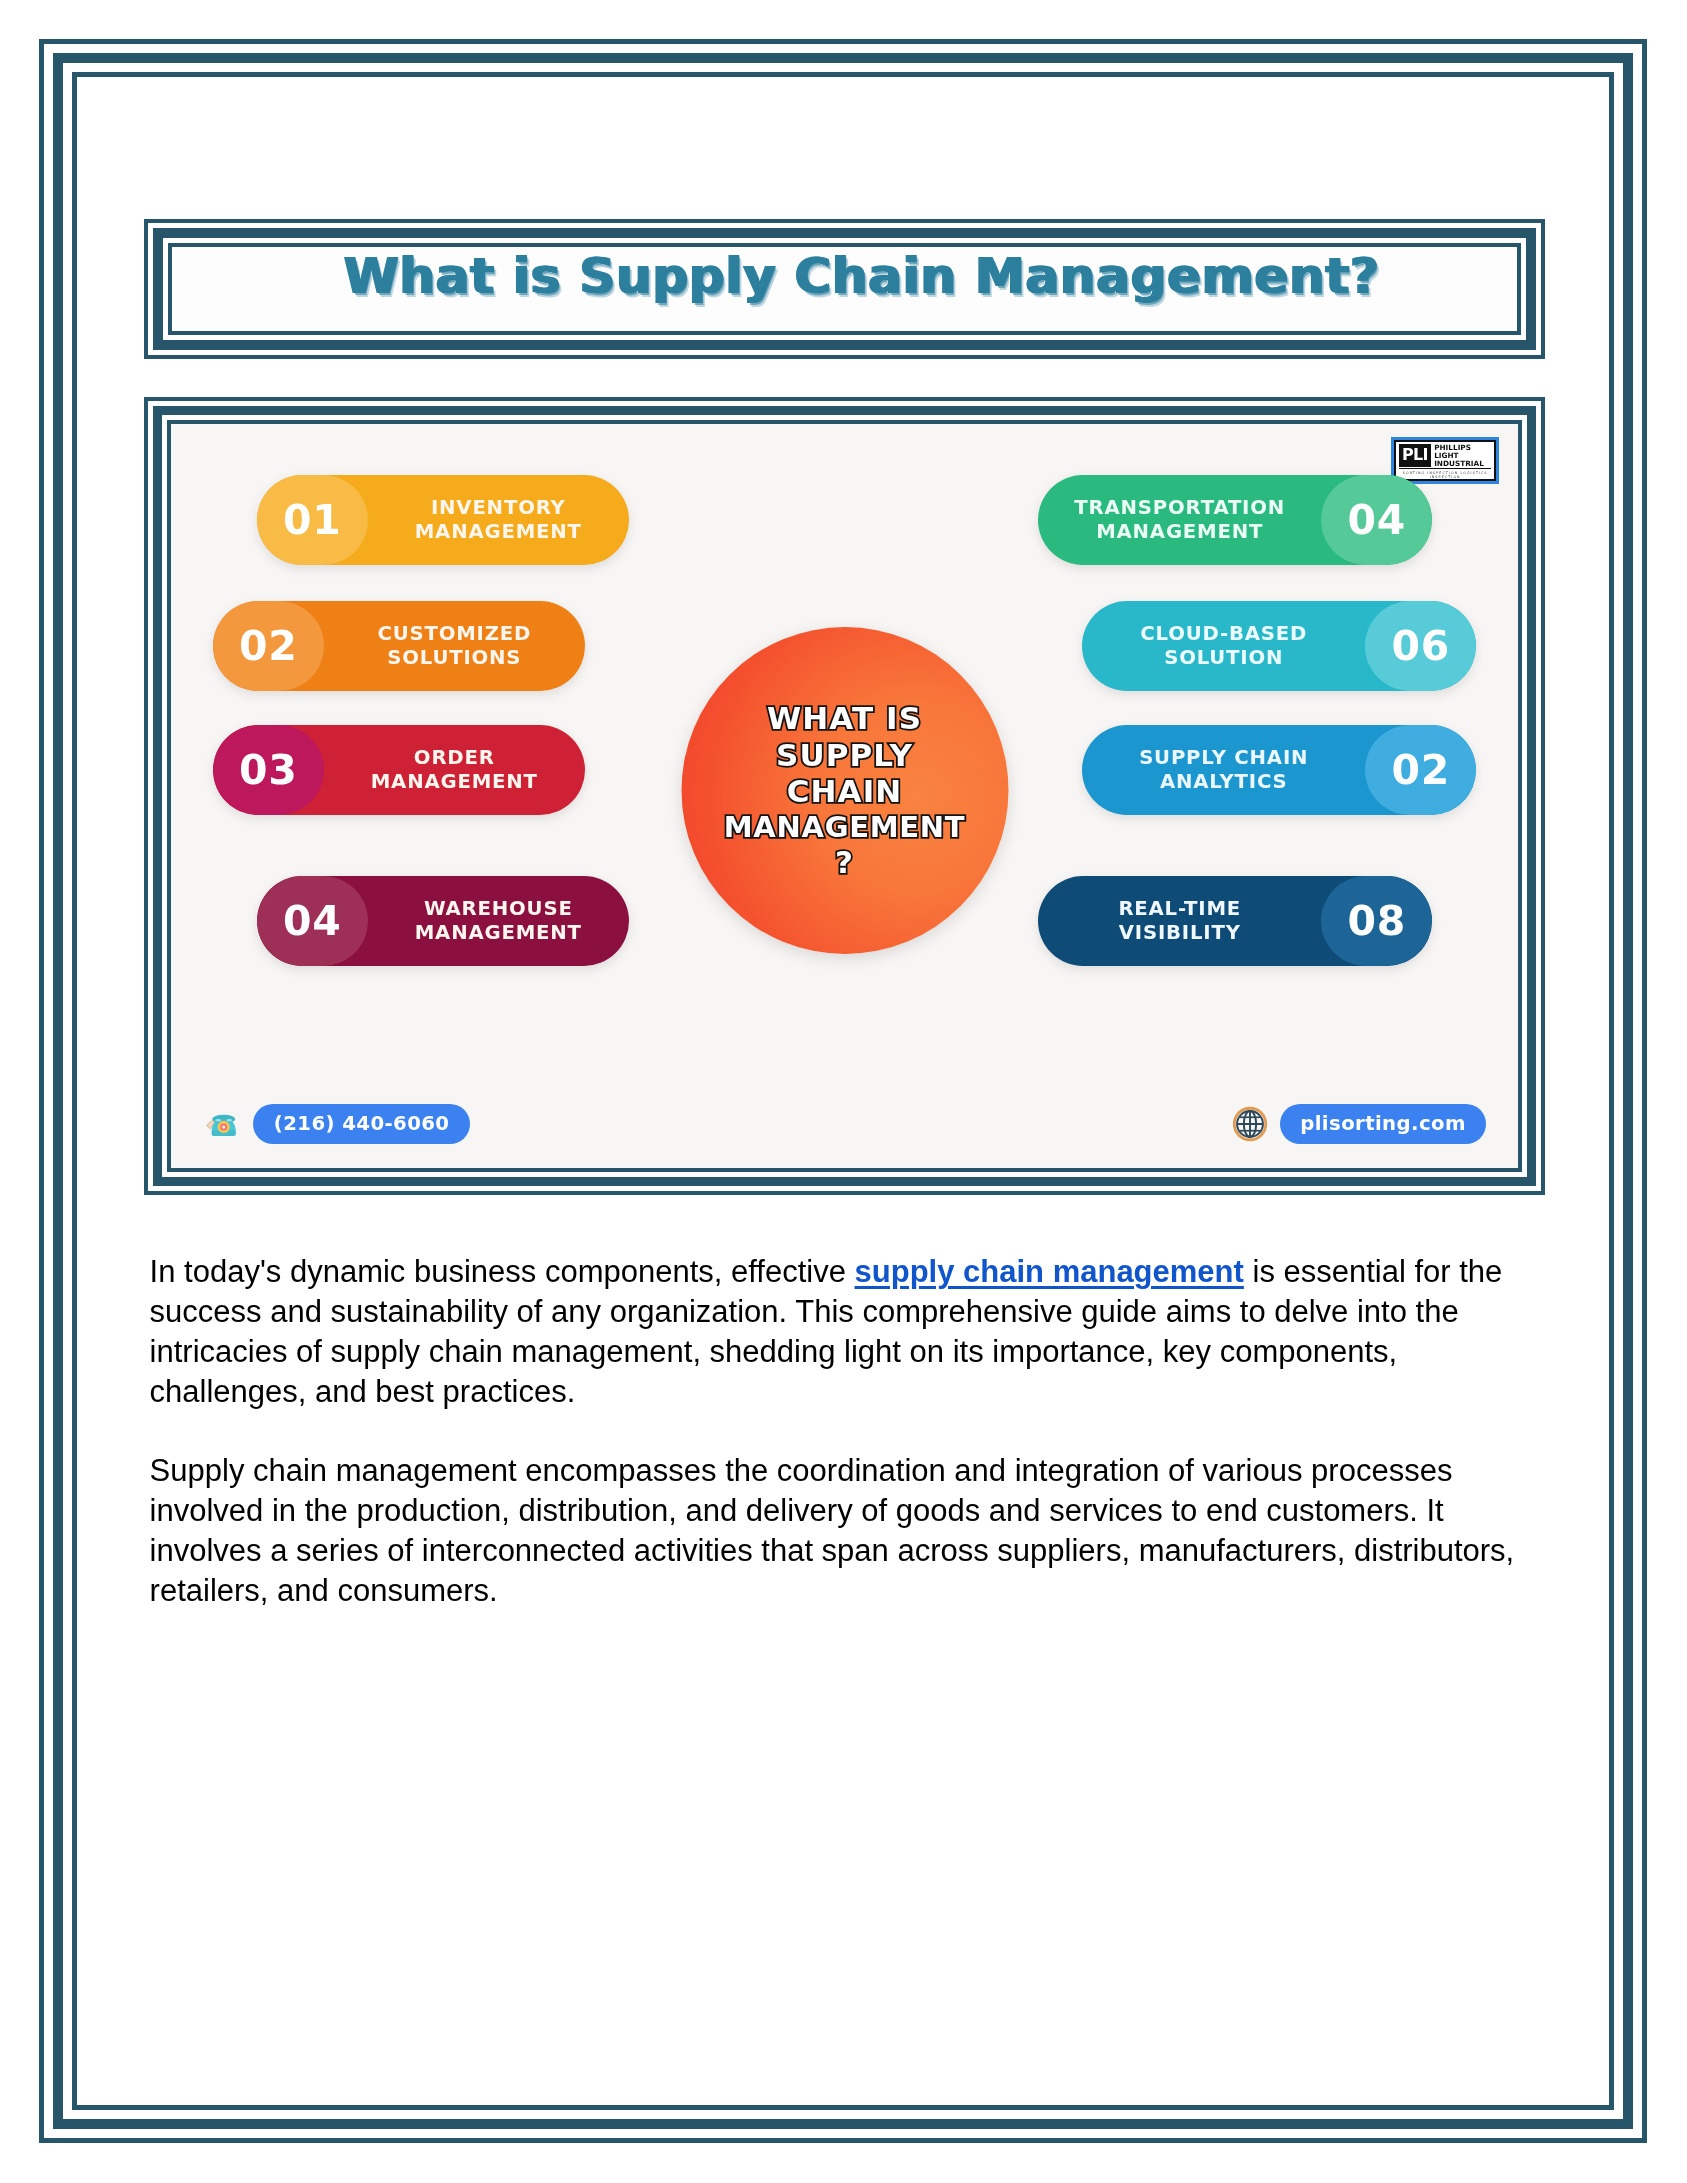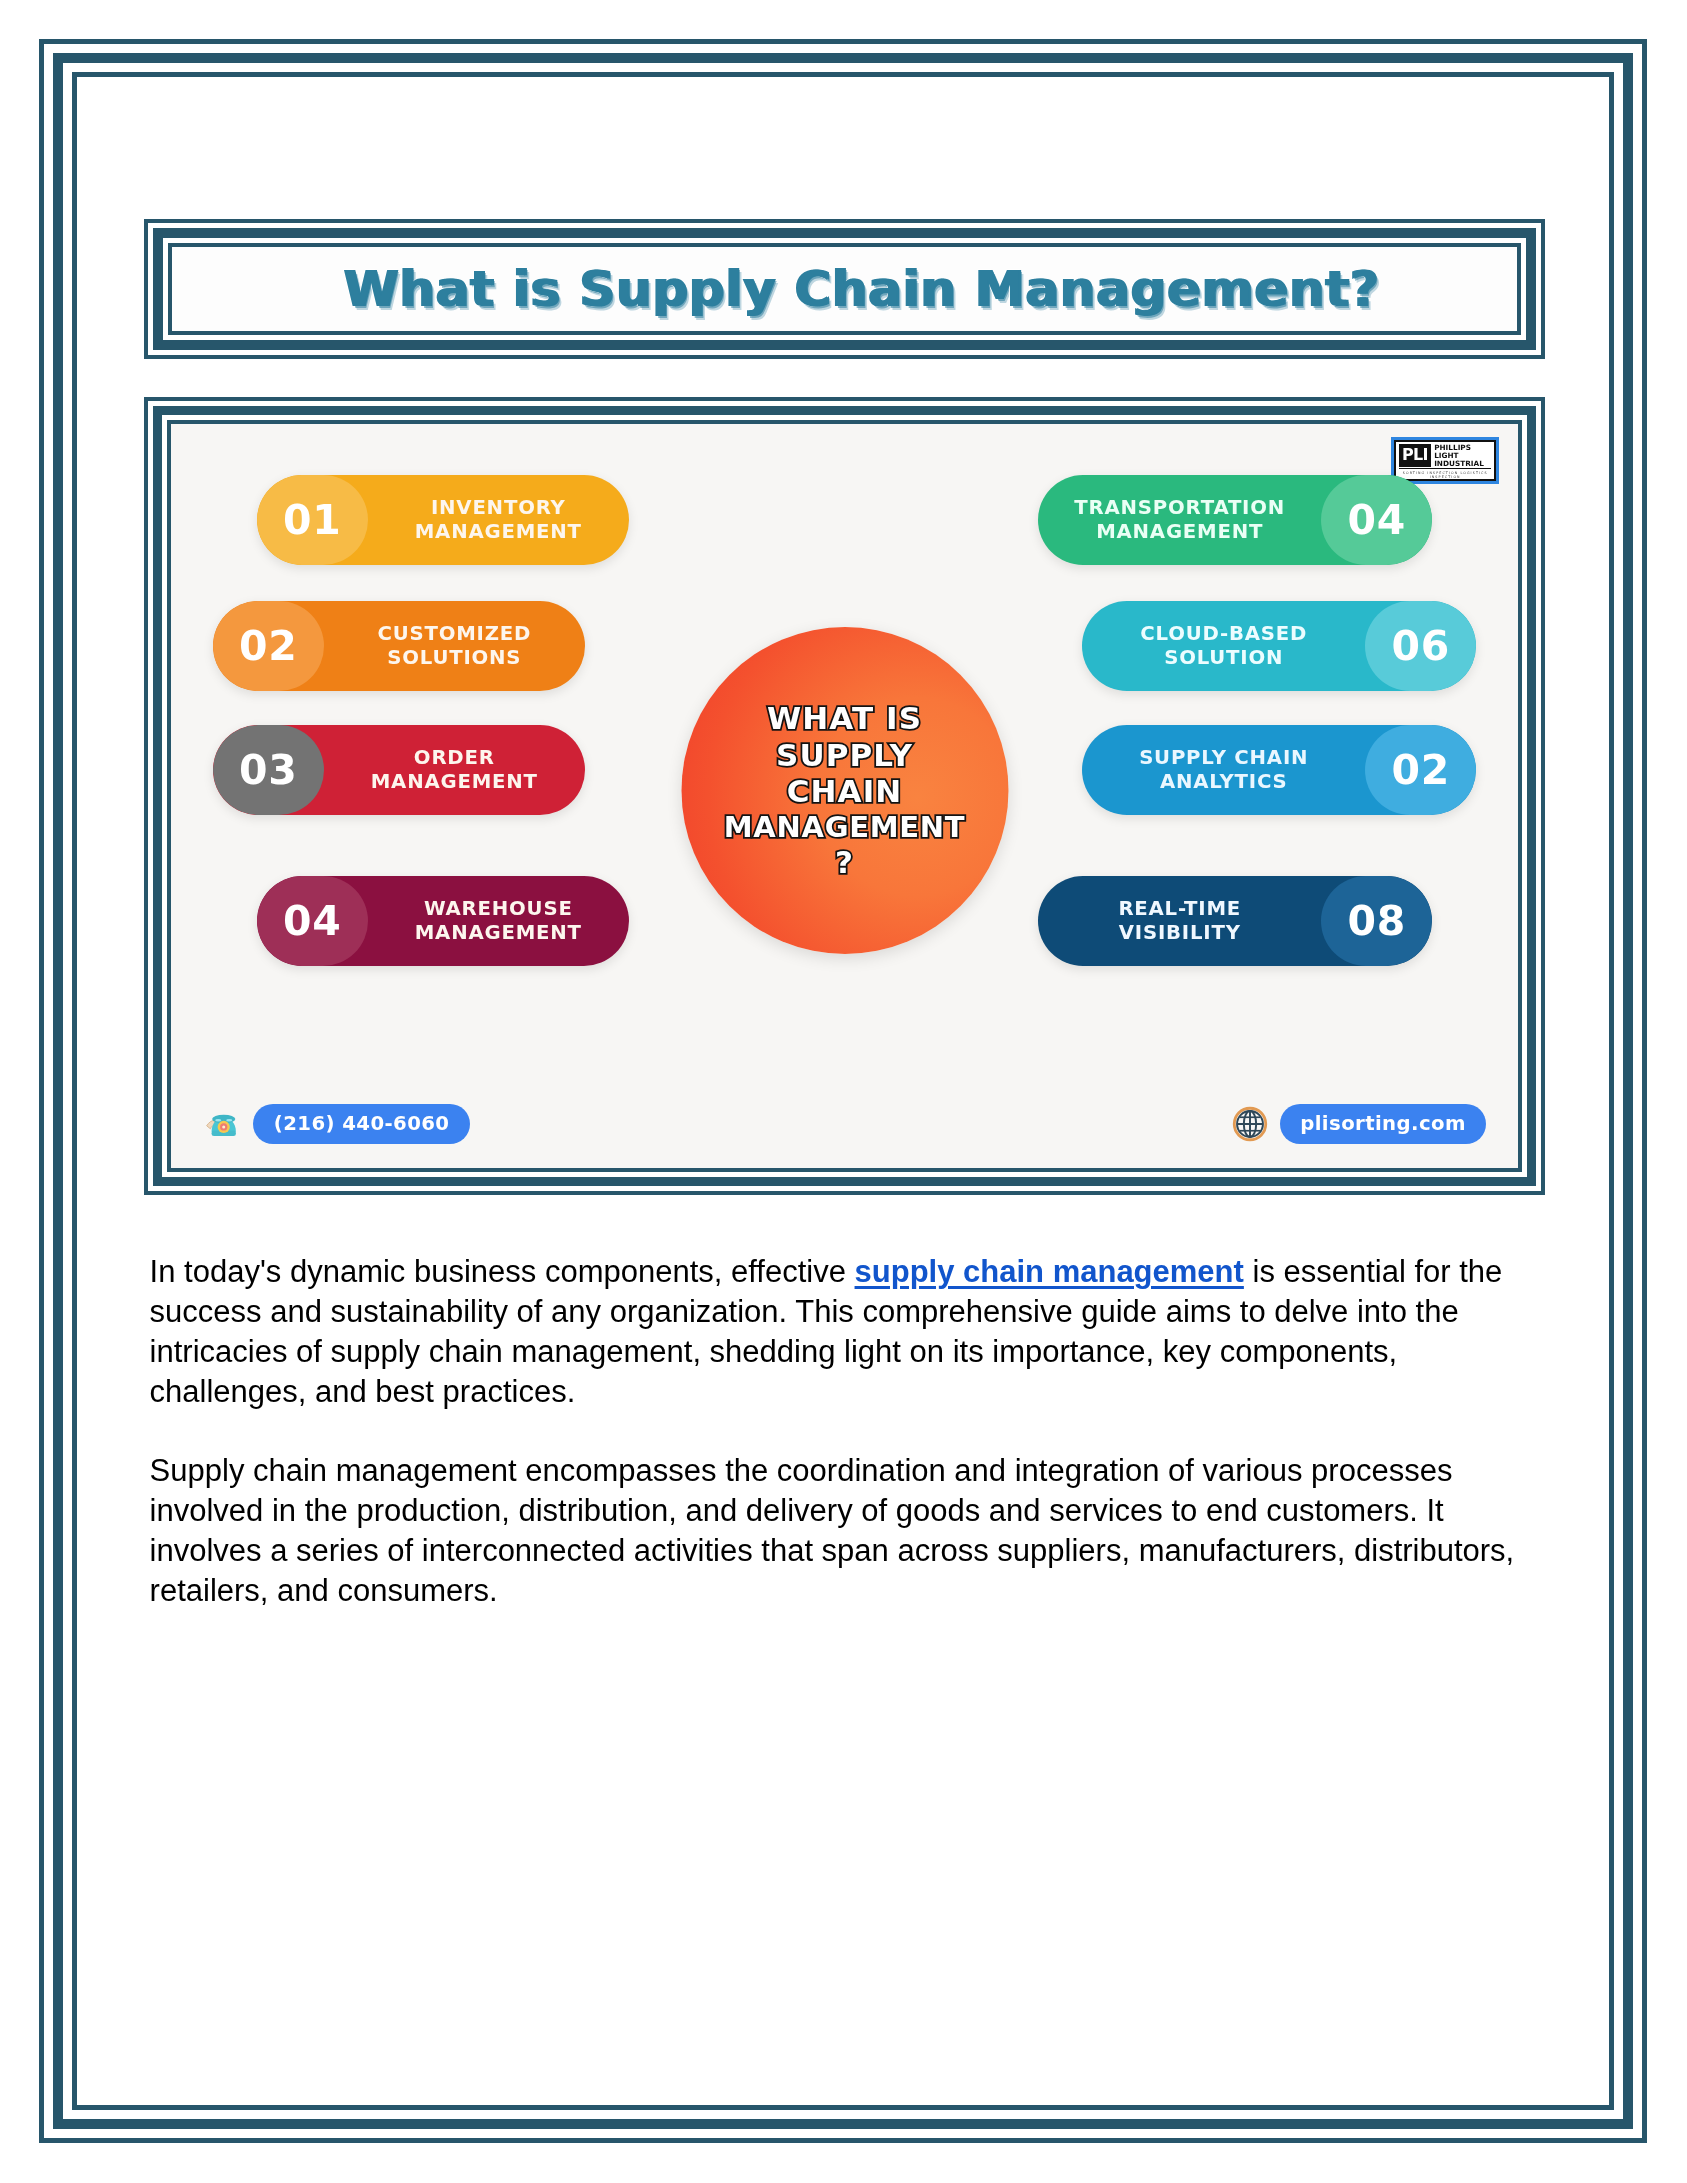--- a/index.html
+++ b/index.html
@@ -55,21 +55,20 @@
   }
   .title-banner-mid {
     border: 10.2px solid #27566b;
     padding: 5.1px;
   }
   .title-banner-inner {
     border: 4.4px solid #27566b;
     background: #fdfdfd;
     height: 92px;
     display: flex;
-    align-items: center;
     justify-content: center;
     padding-left: 32px;
   }
   .doc-title {
     font-family: "DejaVu Sans", sans-serif;
     font-size: 50px;
     font-weight: bold;
     letter-spacing: 0.7px;
     color: #2d7f9e;
     white-space: nowrap;
@@ -321,21 +320,21 @@
                   <div id="pill-layer">
                       <div class="pill left" style="top: 51px; width: 372px; left: 86px; background: rgb(245, 171, 27);">
                         <div class="pill-num" style="background: rgb(247, 187, 70);">01</div>
                         <div class="pill-label">INVENTORY<br>MANAGEMENT</div>
                       </div>
                       <div class="pill left" style="top: 177px; width: 372px; left: 42px; background: rgb(239, 128, 22);">
                         <div class="pill-num" style="background: rgb(244, 152, 62);">02</div>
                         <div class="pill-label">CUSTOMIZED<br>SOLUTIONS</div>
                       </div>
                       <div class="pill left" style="top: 301px; width: 372px; left: 42px; background: rgb(207, 33, 54);">
-                        <div class="pill-num" style="background: #737373;">03</div>
+                        <div class="pill-num" style="background: #be185d;">03</div>
                         <div class="pill-label">ORDER<br>MANAGEMENT</div>
                       </div>
                       <div class="pill left" style="top: 452px; width: 372px; left: 86px; background: rgb(139, 16, 64);">
                         <div class="pill-num" style="background: rgb(158, 47, 87);">04</div>
                         <div class="pill-label">WAREHOUSE<br>MANAGEMENT</div>
                       </div>
                       <div class="pill right" style="top: 51px; width: 394px; right: 86px; background: rgb(42, 185, 126);">
                         <div class="pill-num" style="background: rgb(85, 202, 152);">04</div>
                         <div class="pill-label" style="color: rgb(234, 255, 245);">TRANSPORTATION<br>MANAGEMENT</div>
                       </div>

